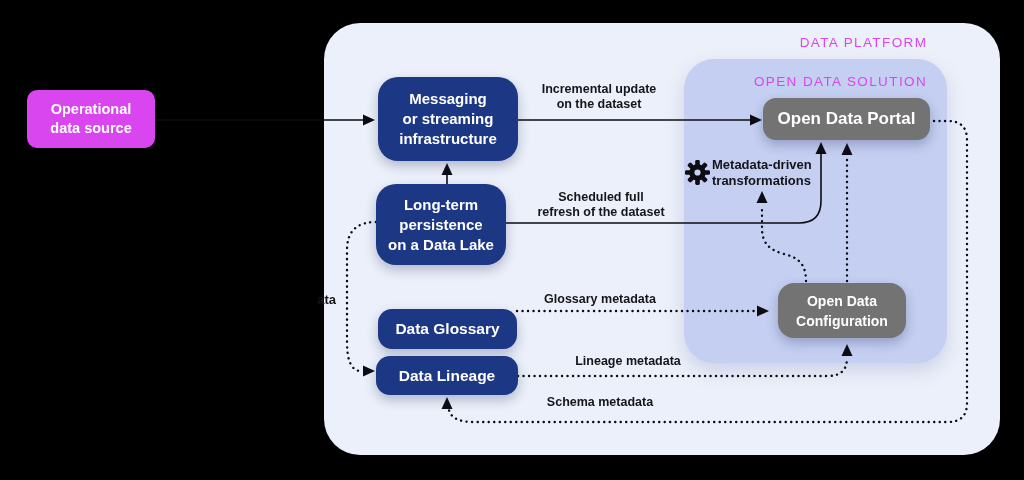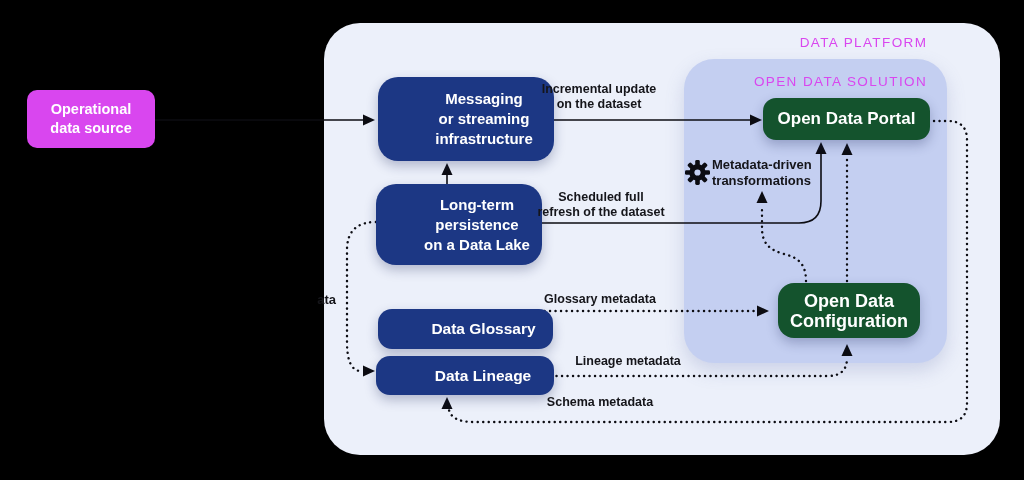--- a/index.html
+++ b/index.html
@@ -8,34 +8,34 @@
   .panel{position:absolute;}
   .platform-panel{left:324px;top:23px;width:676px;height:432px;background:#ECF0FA;
                   border-radius:36px;}
   .solution-panel{left:684px;top:59px;width:263px;height:304px;background:#C4CFF1;
                   border-radius:30px;box-shadow:0 8px 18px rgba(110,125,180,.25);}
   .panel-title{position:absolute;transform:translateX(-50%);font-size:13.5px;font-weight:400;
                letter-spacing:1.4px;color:#d946ef;white-space:nowrap;padding-left:17px;}
   .node{position:absolute;display:flex;align-items:center;justify-content:center;
         text-align:center;color:#fff;font-weight:700;white-space:pre-line;
         box-shadow:0 5px 12px rgba(25,35,90,.28);}
-  .navy{background:#1C3784;padding-left:36px;}
-  .blue{background:#14532d;}
+  .navy{background:#1C3784;}
+  .blue{background:#737373;}
   .royal{background:#d946ef;box-shadow:none;}
   .n-operational{left:27px;top:90px;width:128px;height:58px;border-radius:10px;
                  font-size:14.5px;line-height:19px;}
   .n-messaging{left:378px;top:77px;width:140px;height:84px;border-radius:20px;
                font-size:15px;line-height:20px;}
   .n-longterm{left:376px;top:184px;width:130px;height:81px;border-radius:20px;
               font-size:15px;line-height:20px;}
   .n-glossary{left:378px;top:289px;width:139px;height:40px;border-radius:14px;font-size:15.5px;margin-top:20px;}
   .n-lineage{left:376px;top:356px;width:142px;height:39px;border-radius:14px;font-size:15.5px;}
   .n-portal{left:763px;top:98px;width:167px;height:42px;border-radius:13px;font-size:17px;}
-  .n-config{left:778px;top:283px;width:142px;height:55px;border-radius:16px;
-            font-size:18px;line-height:20px;}
+  .n-config{left:778px;top:283px;width:128px;height:55px;border-radius:16px;
+            font-size:14px;line-height:20px;}
   .edge-label{position:absolute;transform:translateX(-50%);text-align:center;
               font-size:12.5px;font-weight:700;line-height:15px;color:#15151A;
               white-space:pre-line;}
   .l-incremental{left:599px;top:82px;}
   .l-scheduled{left:601px;top:190px;}
   .l-glossary{left:600px;top:292px;}
   .l-lineage{left:600px;top:354px;margin-left:28px;}
   .l-schema{left:600px;top:395px;}
   .l-transform{left:712px;top:157px;transform:none;text-align:left;font-size:13px;line-height:16px;}
   .l-fragment{left:336px;top:292px;transform:translateX(-100%);font-size:13px;}

